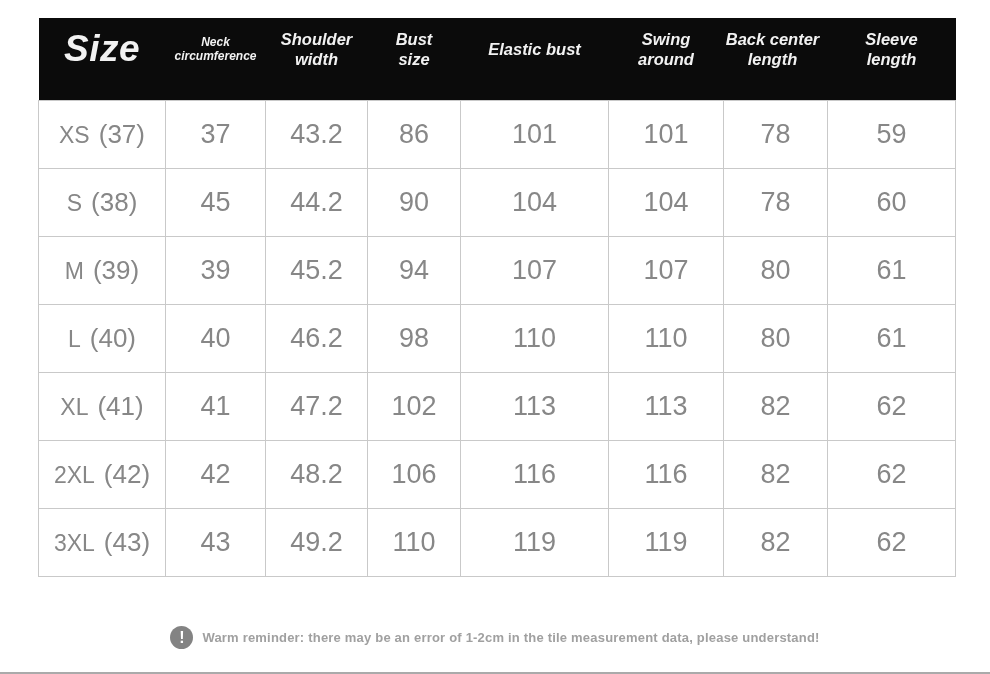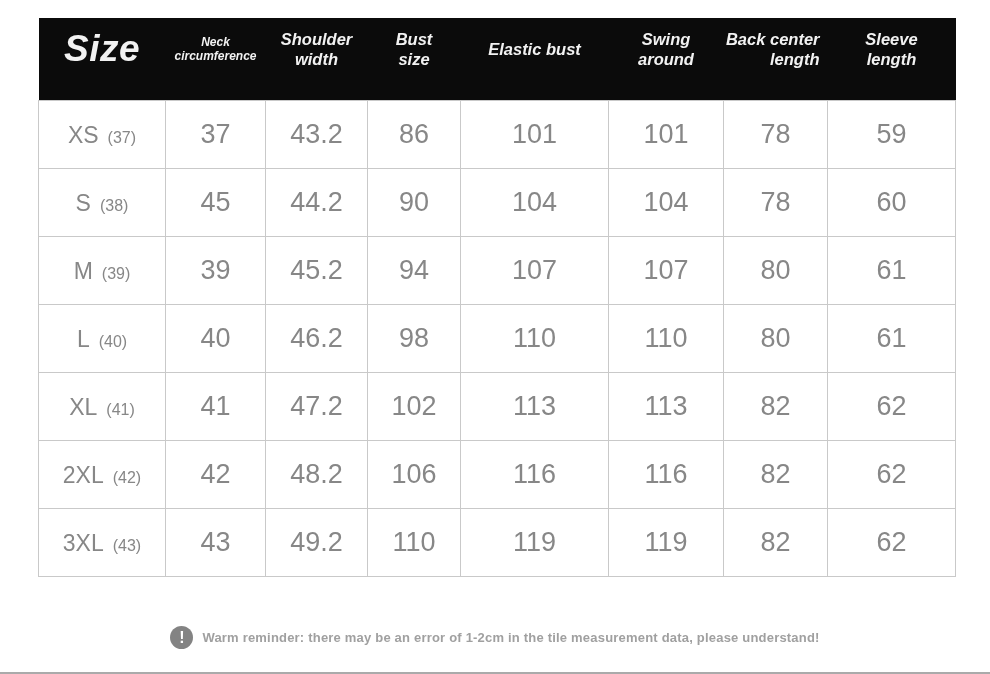--- a/index.html
+++ b/index.html
@@ -30,38 +30,38 @@
     border: none;
     text-align: center;
     font-style: italic;
   }
   th.h-size   { font-size: 37px; letter-spacing: 0.5px; }
   th.h-neck   { font-size: 12px; line-height: 1.18; }
   th.h-shoulder, th.h-bust, th.h-elastic, th.h-swing, th.h-back, th.h-sleeve {
     font-size: 16.5px; line-height: 1.22;
   }
   .force-wrap { word-spacing: 9999px; }
-  th.h-back { text-align: right; padding-right: 8px; }
+  th.h-back { padding-right: 8px; }
 
   tbody td {
     border: 1px solid #c9c9c9;
     height: 65px;
     text-align: center;
     vertical-align: middle;
     font-size: 27px;
     color: #878787;
     background: #ffffff;
   }
   td.size-cell .size-wrap {
     display: inline-flex;
     align-items: baseline;
     gap: 9px;
   }
   .size-label { font-size: 23px; color: #878787; }
-  .size-tag   { font-size: 16px; color: #878787; }
+  .size-tag   { font-size: 26px; color: #878787; }
 
   .reminder {
     position: absolute;
     left: 0; top: 626px;
     width: 100%;
     display: flex;
     justify-content: center;
     align-items: center;
     gap: 9px;
   }

